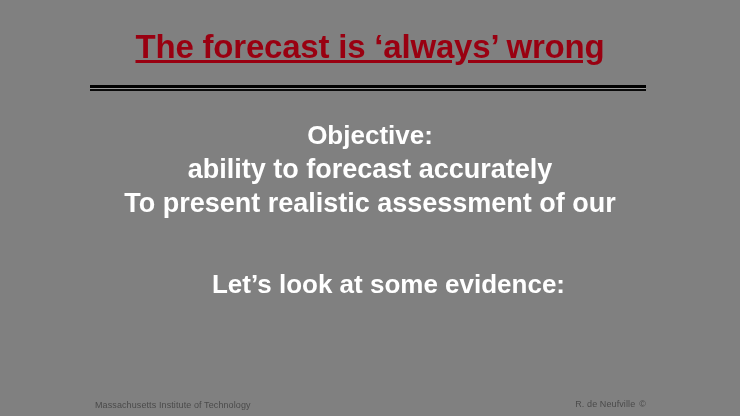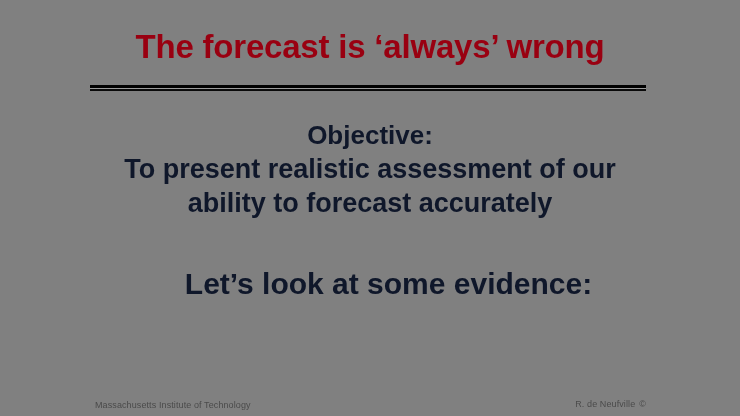--- a/index.html
+++ b/index.html
@@ -25,20 +25,21 @@
     left: 0;
     top: 26px;
     width: 740px;
     text-align: center;
     font-size: 33px;
     font-weight: bold;
     color: #990011;
     letter-spacing: -0.2px;
     line-height: 42px;
     white-space: nowrap;
+    text-decoration: underline;
   }
 
   
   .divider {
     position: absolute;
     left: 90px;
     top: 85px;
     width: 556px;
     height: 7px;
   }
@@ -66,21 +67,21 @@
     height: 2px;
     background: #0a0a0a;
   }
 
   
   .body-block {
     position: absolute;
     left: 0;
     width: 740px;
     text-align: center;
-    color: #0f172a;
+    color: #ffffff;
     font-weight: bold;
   }
 
   #objective-block {
     top: 118px;
   }
   .line-heading {
     font-size: 26px;
     line-height: 34px;
     white-space: nowrap;
@@ -88,21 +89,21 @@
   .line-body {
     font-size: 27px;
     line-height: 34px;
     white-space: nowrap;
   }
 
   #evidence-block {
     top: 266px;
   }
   .line-evidence {
-    font-size: 30px;
+    font-size: 26px;
     line-height: 36px;
     white-space: nowrap;
     margin-left: 37px;
   }
 
   
   .footer-left {
     position: absolute;
     left: 95px;
     top: 400px;
@@ -132,22 +133,22 @@
   <div class="title">The forecast is ‘always’ wrong</div>
 
   <div class="divider">
     <div class="bar-top"></div>
     <div class="bar-mid"></div>
     <div class="bar-bottom"></div>
   </div>
 
   <div class="body-block" id="objective-block">
     <div class="line-heading">Objective:</div>
+    <div class="line-body">ability to forecast accurately</div>
     <div class="line-body">To present realistic assessment of our</div>
-    <div class="line-body">ability to forecast accurately</div>
   </div>
 
   <div class="body-block" id="evidence-block">
     <div class="line-evidence">Let’s look at some evidence:</div>
   </div>
 
   <div class="footer-left">Massachusetts Institute of Technology</div>
 
   <div class="footer-right">
     <span>R. de Neufville</span><span class="copyright-mark">©</span>

